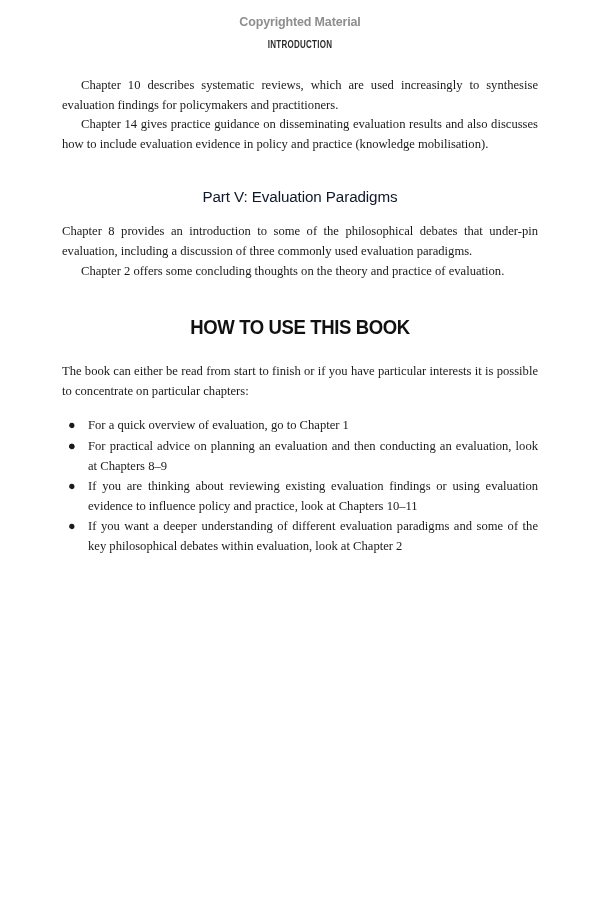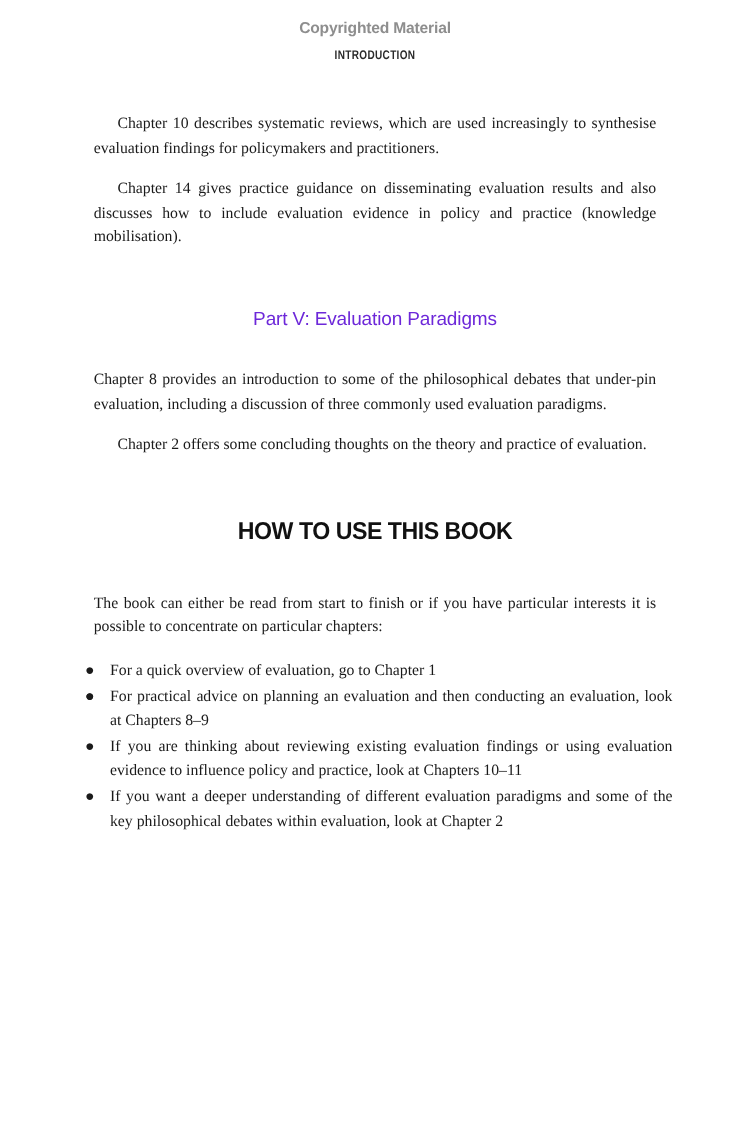--- a/index.html
+++ b/index.html
@@ -63,37 +63,37 @@
 
   
   .column {
     position: absolute;
     left: 62px;
     top: 76px;
     width: 476px;
   }
 
   p.body {
-    margin: 13px;
+    margin: 0;
     font-size: 12.6px;
     line-height: 19.6px;
     text-align: justify;
     text-justify: inter-word;
     hyphens: none;
   }
   p.indent { text-indent: 19px; }
 
   
   h2.part-heading {
     margin: 0;
     font-family: "Liberation Sans", "DejaVu Sans", sans-serif;
     font-size: 15.2px;
     font-weight: 400;
     text-align: center;
-    color: #6d28d9;
+    color: #0f172a;
     letter-spacing: -0.1px;
     padding-top: 34px;
     padding-bottom: 17px;
   }
   h1.section-heading {
     margin: 0;
     font-family: "Liberation Sans", "DejaVu Sans", sans-serif;
     font-size: 19.5px;
     font-weight: 700;
     text-align: center;

